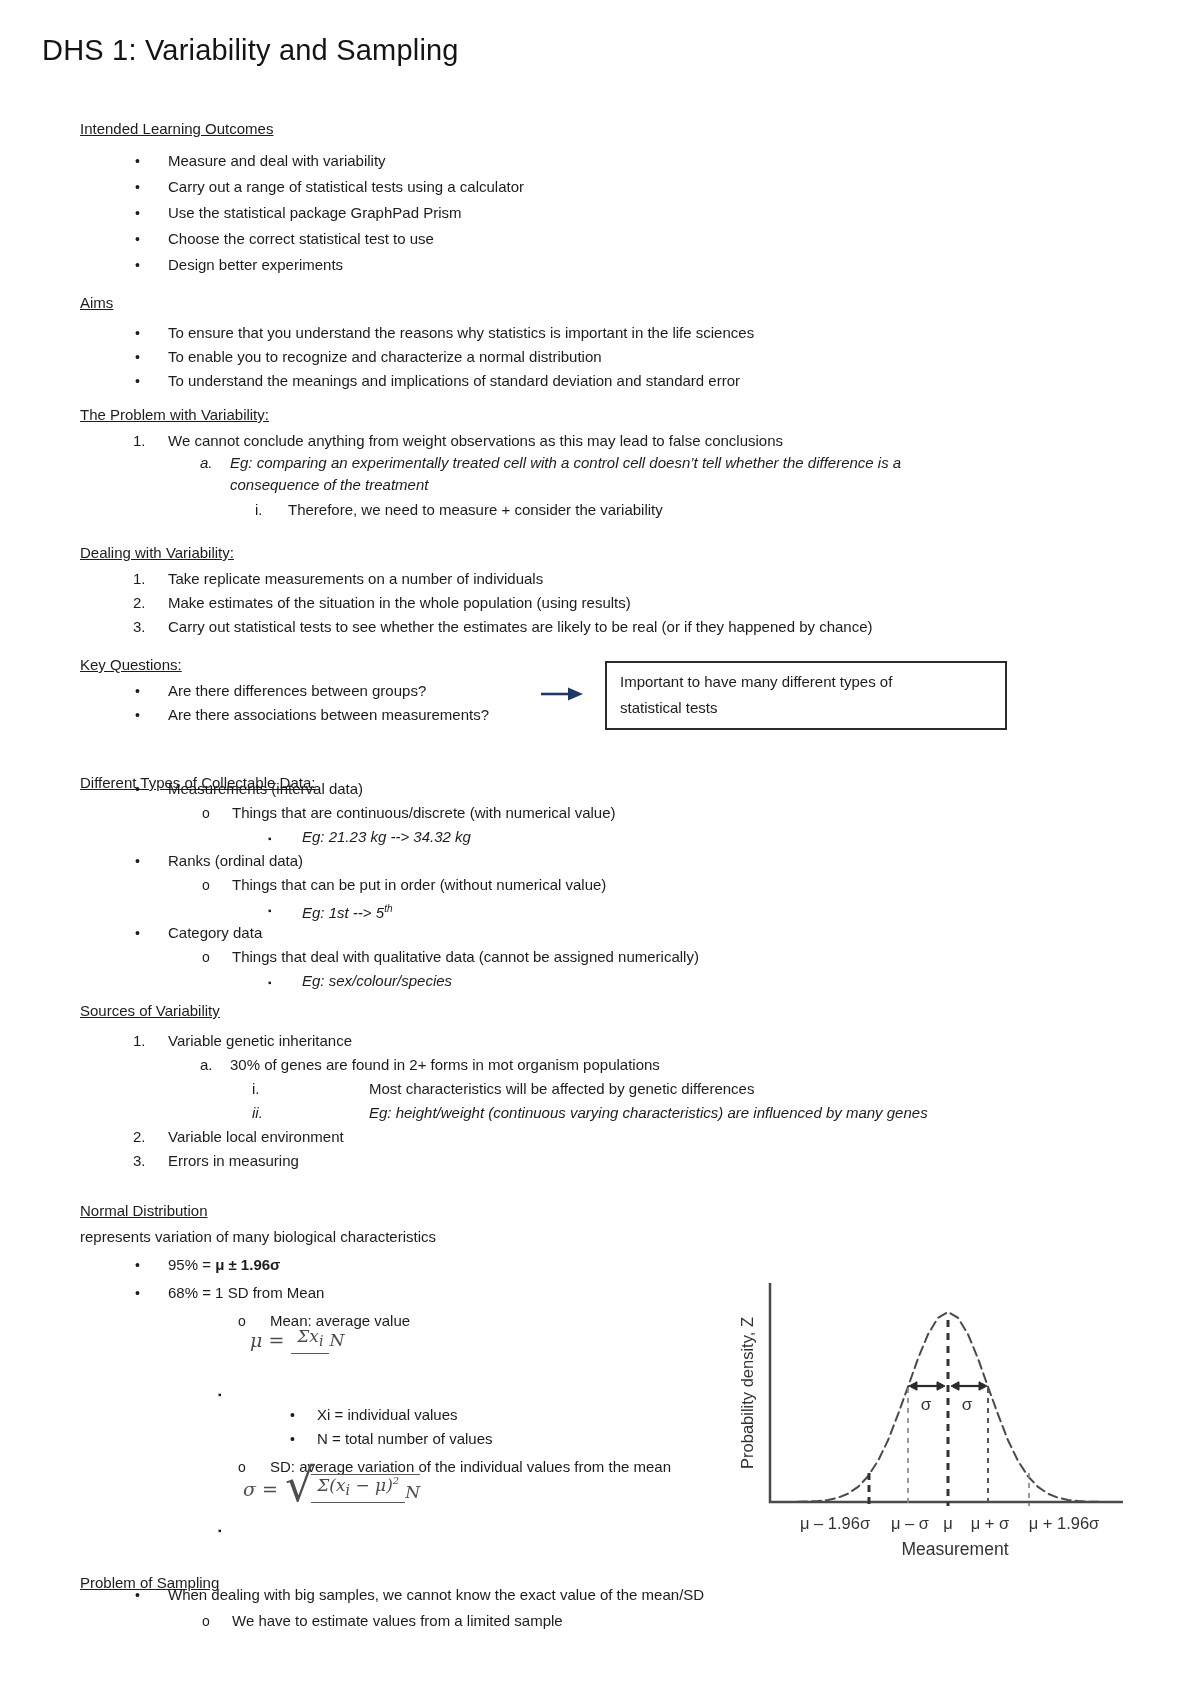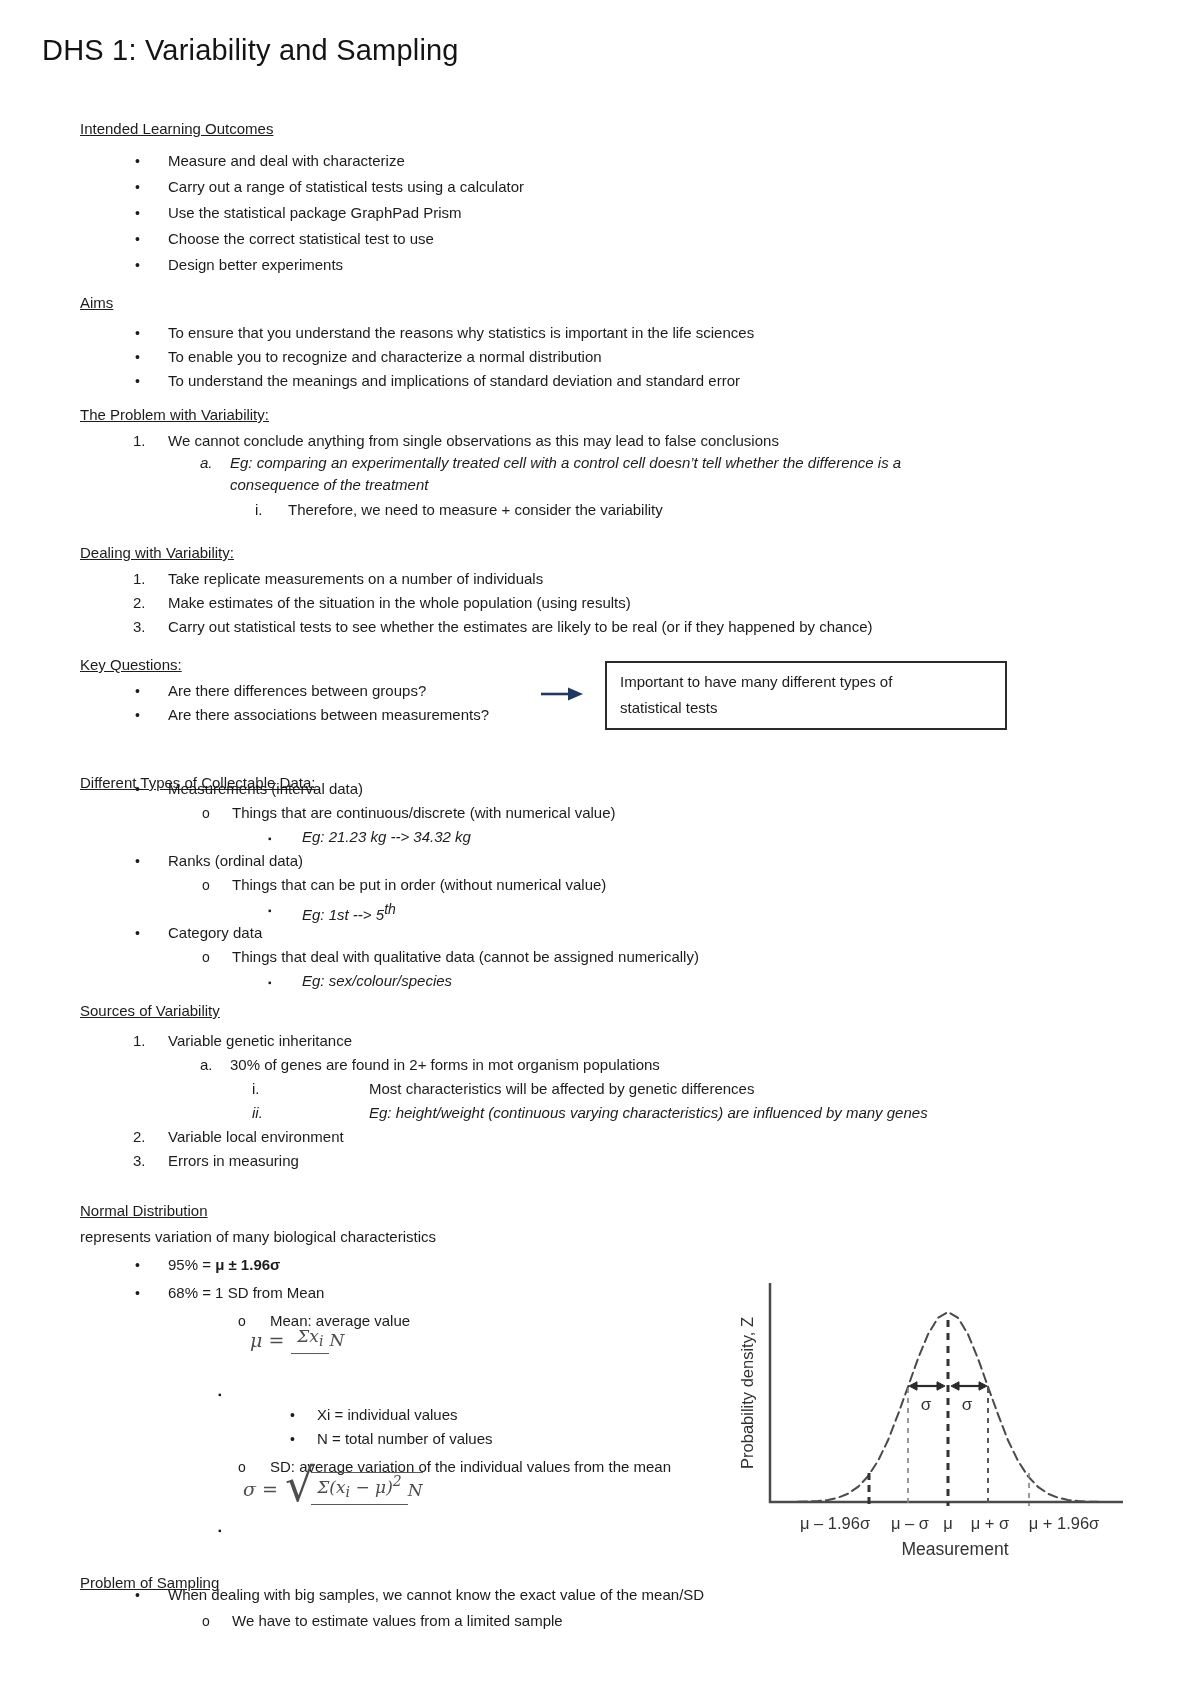--- a/index.html
+++ b/index.html
@@ -22,62 +22,62 @@
   .b2{padding-left:152px;} .b2 .mk{left:122px;}
   .b3{padding-left:222px;} .b3 .mk{left:188px;font-size:10px;top:2px;}
   .b4{padding-left:237px;} .b4 .mk{left:210px;}
   .num{padding-left:88px;} .num .mk{left:53px;font-size:15px;}
   .la{padding-left:150px;} .la .mk{left:120px;font-size:15px;}
   .li{padding-left:208px;} .li .mk{left:175px;font-size:15px;}
   .litab{padding-left:289px;} .litab .mk{left:172px;font-size:15px;}
   .on{padding-left:190px;}  .on .mk{left:158px;}
   .sqrow{padding-left:170px;} .sqrow .mk{left:138px;font-size:10px;top:2px;}
   .wrapa{max-width:700px;}
-  sup{font-size:14px;}
+  sup{font-size:10px;}
   
   .callout{
     position:absolute;left:605px;top:661px;width:372px;
     border:2px solid #2b2b2b;padding:6px 13px 7px 13px;line-height:26px;
     background:#fff;
   }
   .arrow-svg{position:absolute;left:540px;top:686px;}
   
   .formula{position:absolute;font-family:"DejaVu Serif",serif;color:#4d4d4d;}
   .flhs{font-style:italic;font-size:19px;vertical-align:middle;margin-right:7px;}
   .frac{display:inline-flex;flex-direction:row;align-items:center;vertical-align:middle;
         font-style:italic;font-size:17px;line-height:1.25;}
   .fnum{border-bottom:1.5px solid #5a5a5a;padding:0 6px 2px 6px;}
   .fden{padding-top:2px;}
   .rad{font-size:46px;font-weight:300;vertical-align:middle;line-height:.9;
        display:inline-block;transform:translateY(-3px);margin-right:-3px;}
-  .rooted{border-top:1.6px solid #5a5a5a;}
+  .rooted{border-top:1.6px solid #5a5a5a;align-items:flex-end;}
   .chart{position:absolute;left:640px;top:1180px;}
   .chart text{font-family:"Liberation Sans",sans-serif;fill:#333;}
 </style>
 </head>
 <body>
 
 <div class="page">
 
   <h1 class="title">DHS 1: Variability and Sampling</h1>
 
   <div class="row h" style="top:118px">Intended Learning Outcomes</div>
-  <div class="row b1" style="top:150px"><span class="mk">•</span><span>Measure and deal with characterize</span></div>
+  <div class="row b1" style="top:150px"><span class="mk">•</span><span>Measure and deal with variability</span></div>
   <div class="row b1" style="top:176px"><span class="mk">•</span><span>Carry out a range of statistical tests using a calculator</span></div>
   <div class="row b1" style="top:202px"><span class="mk">•</span><span>Use the statistical package GraphPad Prism</span></div>
   <div class="row b1" style="top:228px"><span class="mk">•</span><span>Choose the correct statistical test to use</span></div>
   <div class="row b1" style="top:254px"><span class="mk">•</span><span>Design better experiments</span></div>
 
   <div class="row h" style="top:292px">Aims</div>
   <div class="row b1" style="top:322px"><span class="mk">•</span><span>To ensure that you understand the reasons why statistics is important in the life sciences</span></div>
   <div class="row b1" style="top:346px"><span class="mk">•</span><span>To enable you to recognize and characterize a normal distribution</span></div>
   <div class="row b1" style="top:370px"><span class="mk">•</span><span>To understand the meanings and implications of standard deviation and standard error</span></div>
 
   <div class="row h" style="top:404px">The Problem with Variability:</div>
-  <div class="row num" style="top:430px"><span class="mk">1.</span><span>We cannot conclude anything from single observations as this may lead to false conclusions</span></div>
+  <div class="row num" style="top:430px"><span class="mk">1.</span><span>We cannot conclude anything from weight observations as this may lead to false conclusions</span></div>
   <div class="row la it" style="top:452px"><span class="mk">a.</span><span class="wrapa" style="display:inline-block">Eg: comparing an experimentally treated cell with a control cell doesn’t tell whether the difference is a consequence of the treatment</span></div>
   <div class="row li" style="top:499px"><span class="mk">i.</span><span>Therefore, we need to measure + consider the variability</span></div>
 
   <div class="row h" style="top:542px">Dealing with Variability:</div>
   <div class="row num" style="top:568px"><span class="mk">1.</span><span>Take replicate measurements on a number of individuals</span></div>
   <div class="row num" style="top:592px"><span class="mk">2.</span><span>Make estimates of the situation in the whole population (using results)</span></div>
   <div class="row num" style="top:616px"><span class="mk">3.</span><span>Carry out statistical tests to see whether the estimates are likely to be real (or if they happened by chance)</span></div>
 
   <div class="row h" style="top:654px">Key Questions:</div>
   <div class="row b1" style="top:680px"><span class="mk">•</span><span>Are there differences between groups?</span></div>

